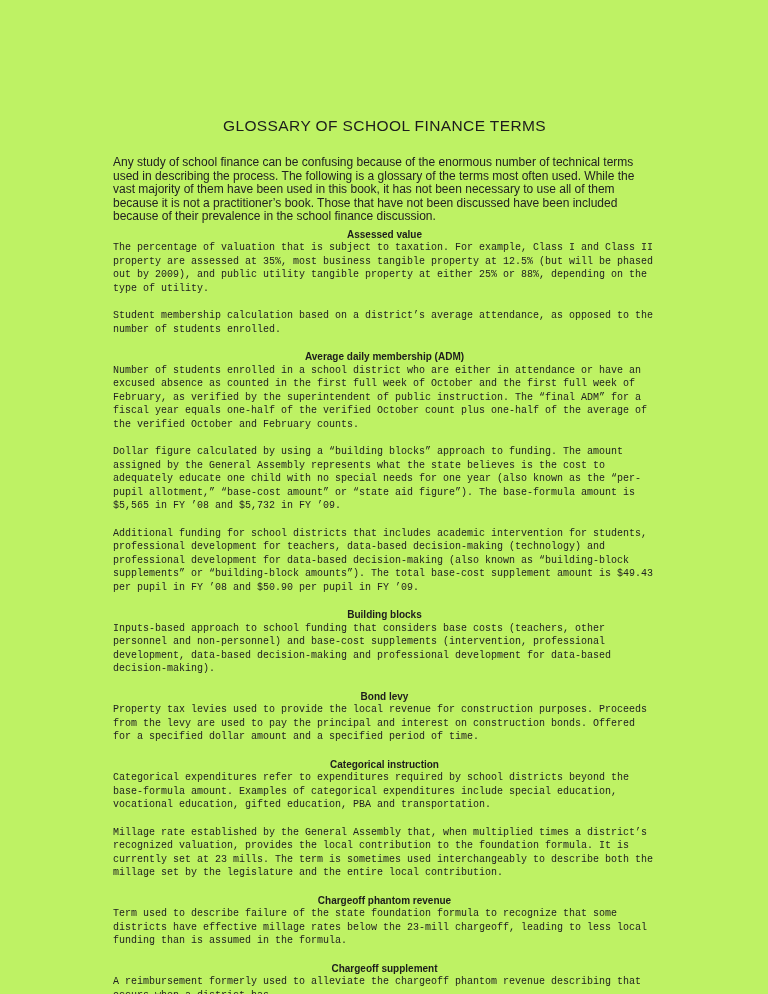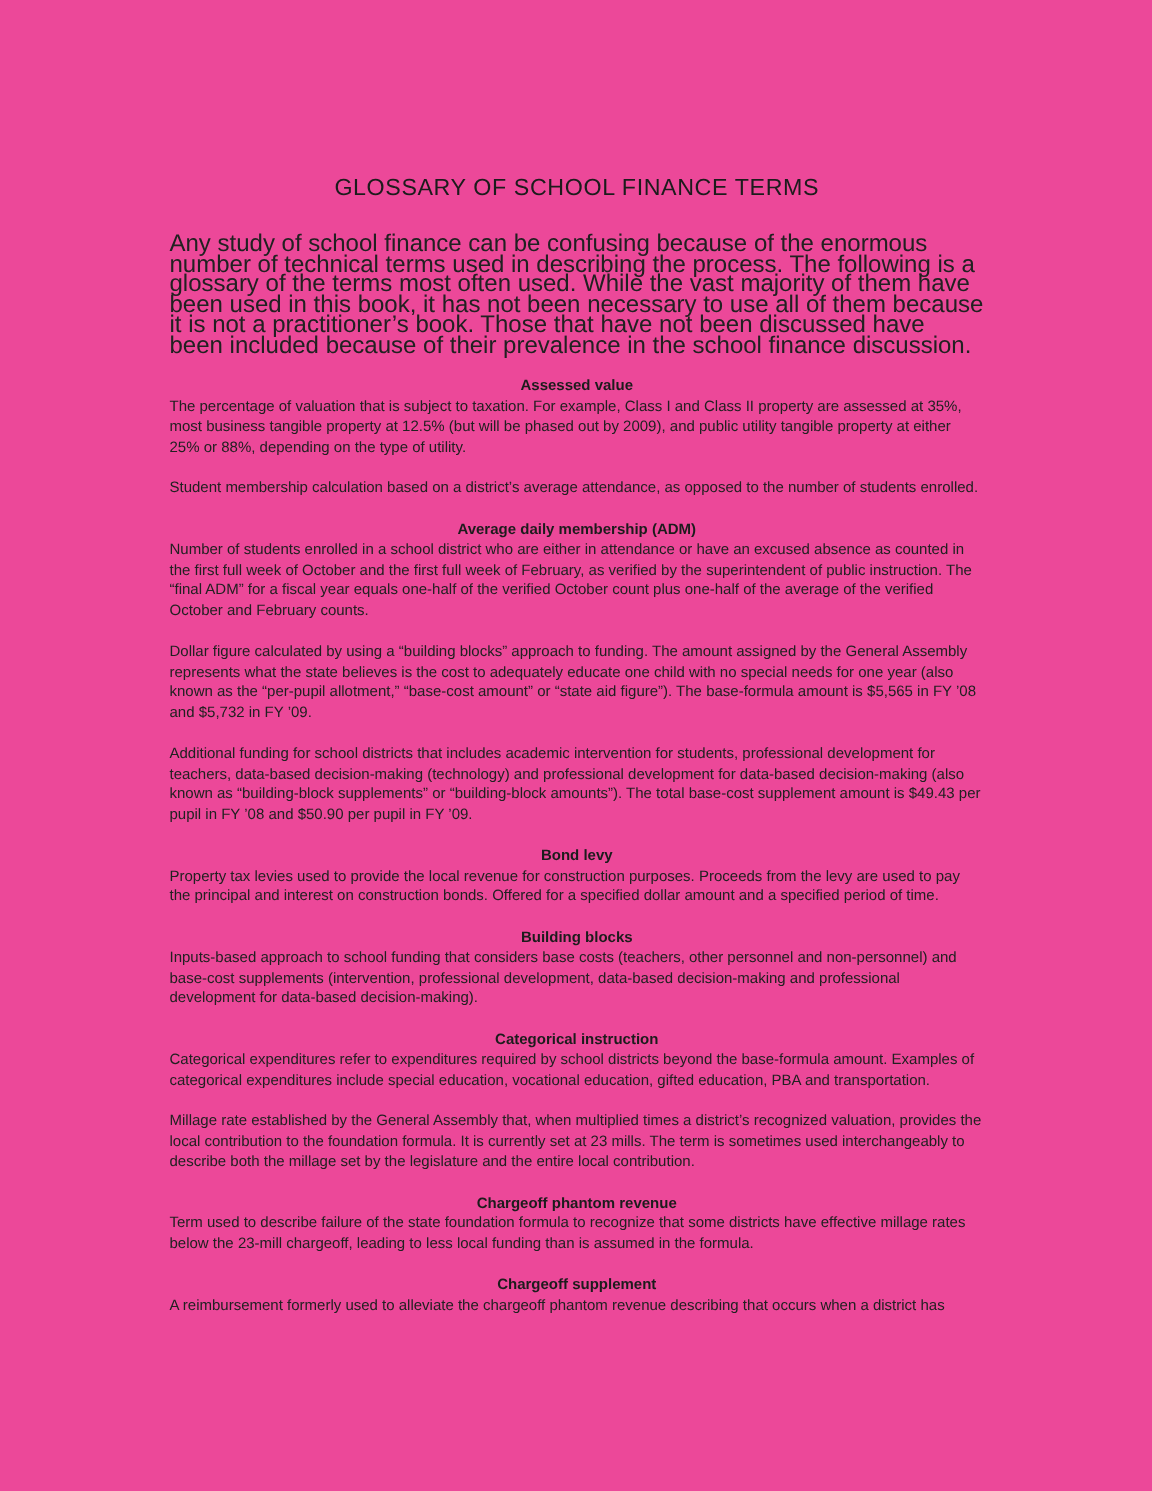--- a/index.html
+++ b/index.html
@@ -9,52 +9,53 @@
   }
   body {
     height: 994px;
     font-family: "Liberation Sans", "DejaVu Sans", sans-serif;
     color: #212121;
     overflow: hidden;
   }
   .page {
     width: 768px;
     height: 994px;
-    background: #ec4899;
+    background: #bef264;
     padding: 117px 112px 40px 113px;
   }
   .doc-title {
     font-size: 15.5px;
     font-weight: normal;
     letter-spacing: 0.4px;
     text-align: center;
     color: #1c1c1c;
     margin-bottom: 21px;
     white-space: nowrap;
   }
   .intro {
-    font-size: 16px;
+    font-size: 12px;
     line-height: 13.5px;
-    margin-bottom: 14px;
+    margin-bottom: 4px;
     color: #212121;
   }
   .entry {
     margin-bottom: 14px;
   }
   .term {
     font-size: 10px;
     line-height: 13.5px;
     font-weight: bold;
     color: #1c1c1c;
     text-align: center;
   }
   .definition {
     font-size: 10px;
     line-height: 13.5px;
     color: #212121;
+    font-family: Liberation Mono, monospace;
   }
 </style>
 </head>
 <body>
 
 <div class="page">
 
   <h1 class="doc-title">GLOSSARY OF SCHOOL FINANCE TERMS</h1>
 
   <p class="intro">Any study of school finance can be confusing because of the enormous number of technical terms used in describing the process. The following is a glossary of the terms most often used. While the vast majority of them have been used in this book, it has not been necessary to use all of them because it is not a practitioner’s book. Those that have not been discussed have been included because of their prevalence in the school finance discussion.</p>
@@ -76,27 +77,27 @@
   <div class="entry">
     <div class="definition">Dollar figure calculated by using a “building blocks” approach to funding. The amount assigned by the General Assembly represents what the state believes is the cost to adequately educate one child with no special needs for one year (also known as the “per-pupil allotment,” “base-cost amount” or “state aid figure”). The base-formula amount is $5,565 in FY ’08 and $5,732 in FY ’09.</div>
   </div>
 
   <div class="entry">
     <div class="definition">Additional funding for school districts that includes academic intervention for students, professional development for teachers, data-based decision-making (technology) and professional development for data-based decision-making (also known as “building-block supplements” or “building-block amounts”). The total base-cost supplement amount is $49.43 per pupil in FY ’08 and $50.90 per pupil in FY ’09.</div>
   </div>
 
 
   <div class="entry">
-    <div class="term">Bond levy</div>
-    <div class="definition">Property tax levies used to provide the local revenue for construction purposes. Proceeds from the levy are used to pay the principal and interest on construction bonds. Offered for a specified dollar amount and a specified period of time.</div>
+    <div class="term">Building blocks</div>
+    <div class="definition">Inputs-based approach to school funding that considers base costs (teachers, other personnel and non-personnel) and base-cost supplements (intervention, professional development, data-based decision-making and professional development for data-based decision-making).</div>
   </div>
 
   <div class="entry">
-    <div class="term">Building blocks</div>
-    <div class="definition">Inputs-based approach to school funding that considers base costs (teachers, other personnel and non-personnel) and base-cost supplements (intervention, professional development, data-based decision-making and professional development for data-based decision-making).</div>
+    <div class="term">Bond levy</div>
+    <div class="definition">Property tax levies used to provide the local revenue for construction purposes. Proceeds from the levy are used to pay the principal and interest on construction bonds. Offered for a specified dollar amount and a specified period of time.</div>
   </div>
 
   <div class="entry">
     <div class="term">Categorical instruction</div>
     <div class="definition">Categorical expenditures refer to expenditures required by school districts beyond the base-formula amount. Examples of categorical expenditures include special education, vocational education, gifted education, PBA and transportation.</div>
   </div>
 
   <div class="entry">
     <div class="definition">Millage rate established by the General Assembly that, when multiplied times a district’s recognized valuation, provides the local contribution to the foundation formula. It is currently set at 23 mills. The term is sometimes used interchangeably to describe both the millage set by the legislature and the entire local contribution.</div>
   </div>

